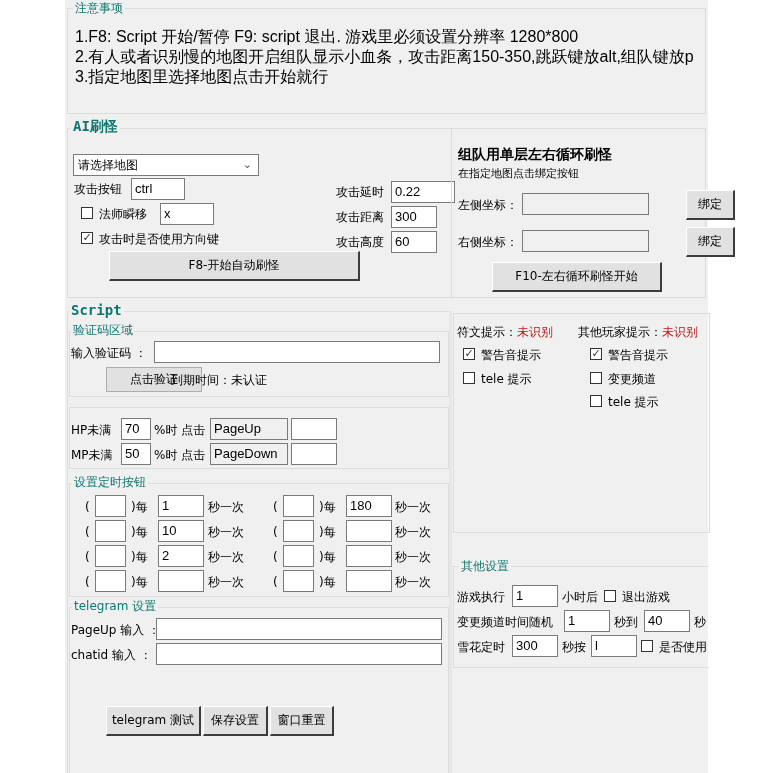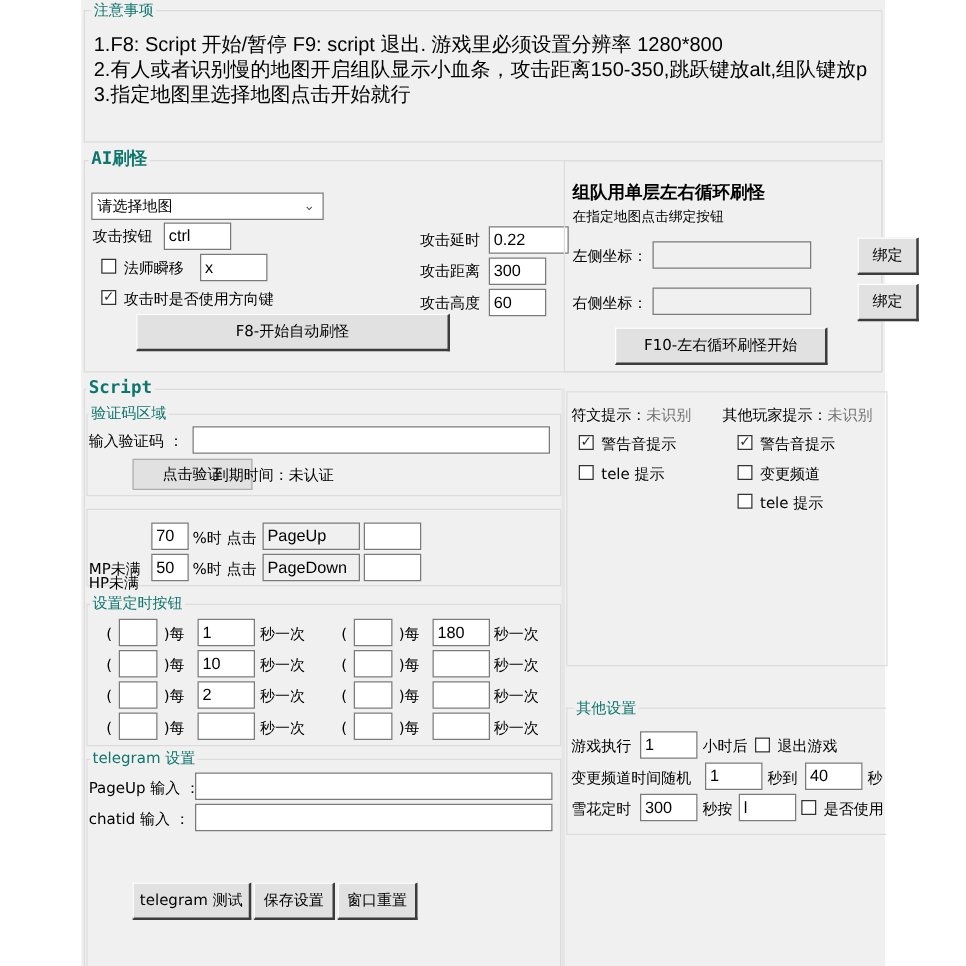--- a/index.html
+++ b/index.html
@@ -16,21 +16,21 @@
   .inp.ro { background:#f0f0f0; }
   .btn { position:absolute; background:#e1e1e1; box-sizing:border-box; border:1px solid #adadad;
          border-right:2px solid #3c3c3c; border-bottom:2px solid #3c3c3c; border-left:1px solid #fff; border-top:1px solid #fff;
          text-align:center; font-size:12px; display:flex; align-items:center; justify-content:center; cursor:pointer; white-space:nowrap;margin-left:36px; }
   .btn.flat { border:1px solid #adadad; }
   .chk { position:absolute; width:12px; height:12px; border:1px solid #333; background:#fff; box-sizing:border-box;
          font-size:11px; line-height:10px; text-align:center; color:#333; }
   .notes { font-family:"Liberation Sans",sans-serif; font-size:16px; line-height:20px; }
   .bold { font-weight:bold; }
   .mono { font-family:"DejaVu Sans Mono","Liberation Mono",monospace; font-weight:bold; font-size:14px; }
-  .gray { color:#737373; }
+  .gray { color:#b91c1c; }
   .select { position:absolute; background:#fff; border:1px solid #7a7a7a; box-sizing:border-box; height:22px;
             font-size:12px; line-height:20px; padding:0 4px; }
   .chev { position:absolute; right:6px; top:0; color:#555; font-size:11px; }
 </style>
 </head>
 <body>
 
 <div class="app">
 
   <div class="gbox" style="left:2px;top:8px;width:637px;height:104px;"></div>
@@ -81,21 +81,21 @@
   <div class="glabel mono" style="left:4px;top:302px;">Script</div>
 
   <div class="gbox" style="left:4px;top:331px;width:378px;height:64px;"></div>
   <div class="glabel" style="left:6px;top:322px;">验证码区域</div>
   <div class="txt" style="left:6px;top:346px;">输入验证码 ：</div>
   <div class="inp" style="left:89px;top:341px;width:286px;"></div>
   <div class="btn flat" style="left:5px;top:367px;width:96px;height:25px;">点击验证</div>
   <div class="txt" style="left:106px;top:373px;">到期时间：未认证</div>
 
   <div class="gbox" style="left:4px;top:407px;width:378px;height:60px;"></div>
-  <div class="txt" style="left:6px;top:423px;margin-top:36px;">HP未满</div>
+  <div class="txt" style="left:6px;top:423px;">HP未满</div>
   <div class="inp" style="left:56px;top:418px;width:30px;">70</div>
   <div class="txt" style="left:89px;top:423px;">%时 点击</div>
   <div class="inp ro" style="left:145px;top:418px;width:78px;">PageUp</div>
   <div class="inp" style="left:226px;top:418px;width:46px;"></div>
   <div class="txt" style="left:6px;top:448px;">MP未满</div>
   <div class="inp" style="left:56px;top:443px;width:30px;">50</div>
   <div class="txt" style="left:89px;top:448px;">%时 点击</div>
   <div class="inp ro" style="left:145px;top:443px;width:78px;">PageDown</div>
   <div class="inp" style="left:226px;top:443px;width:46px;"></div>
 

